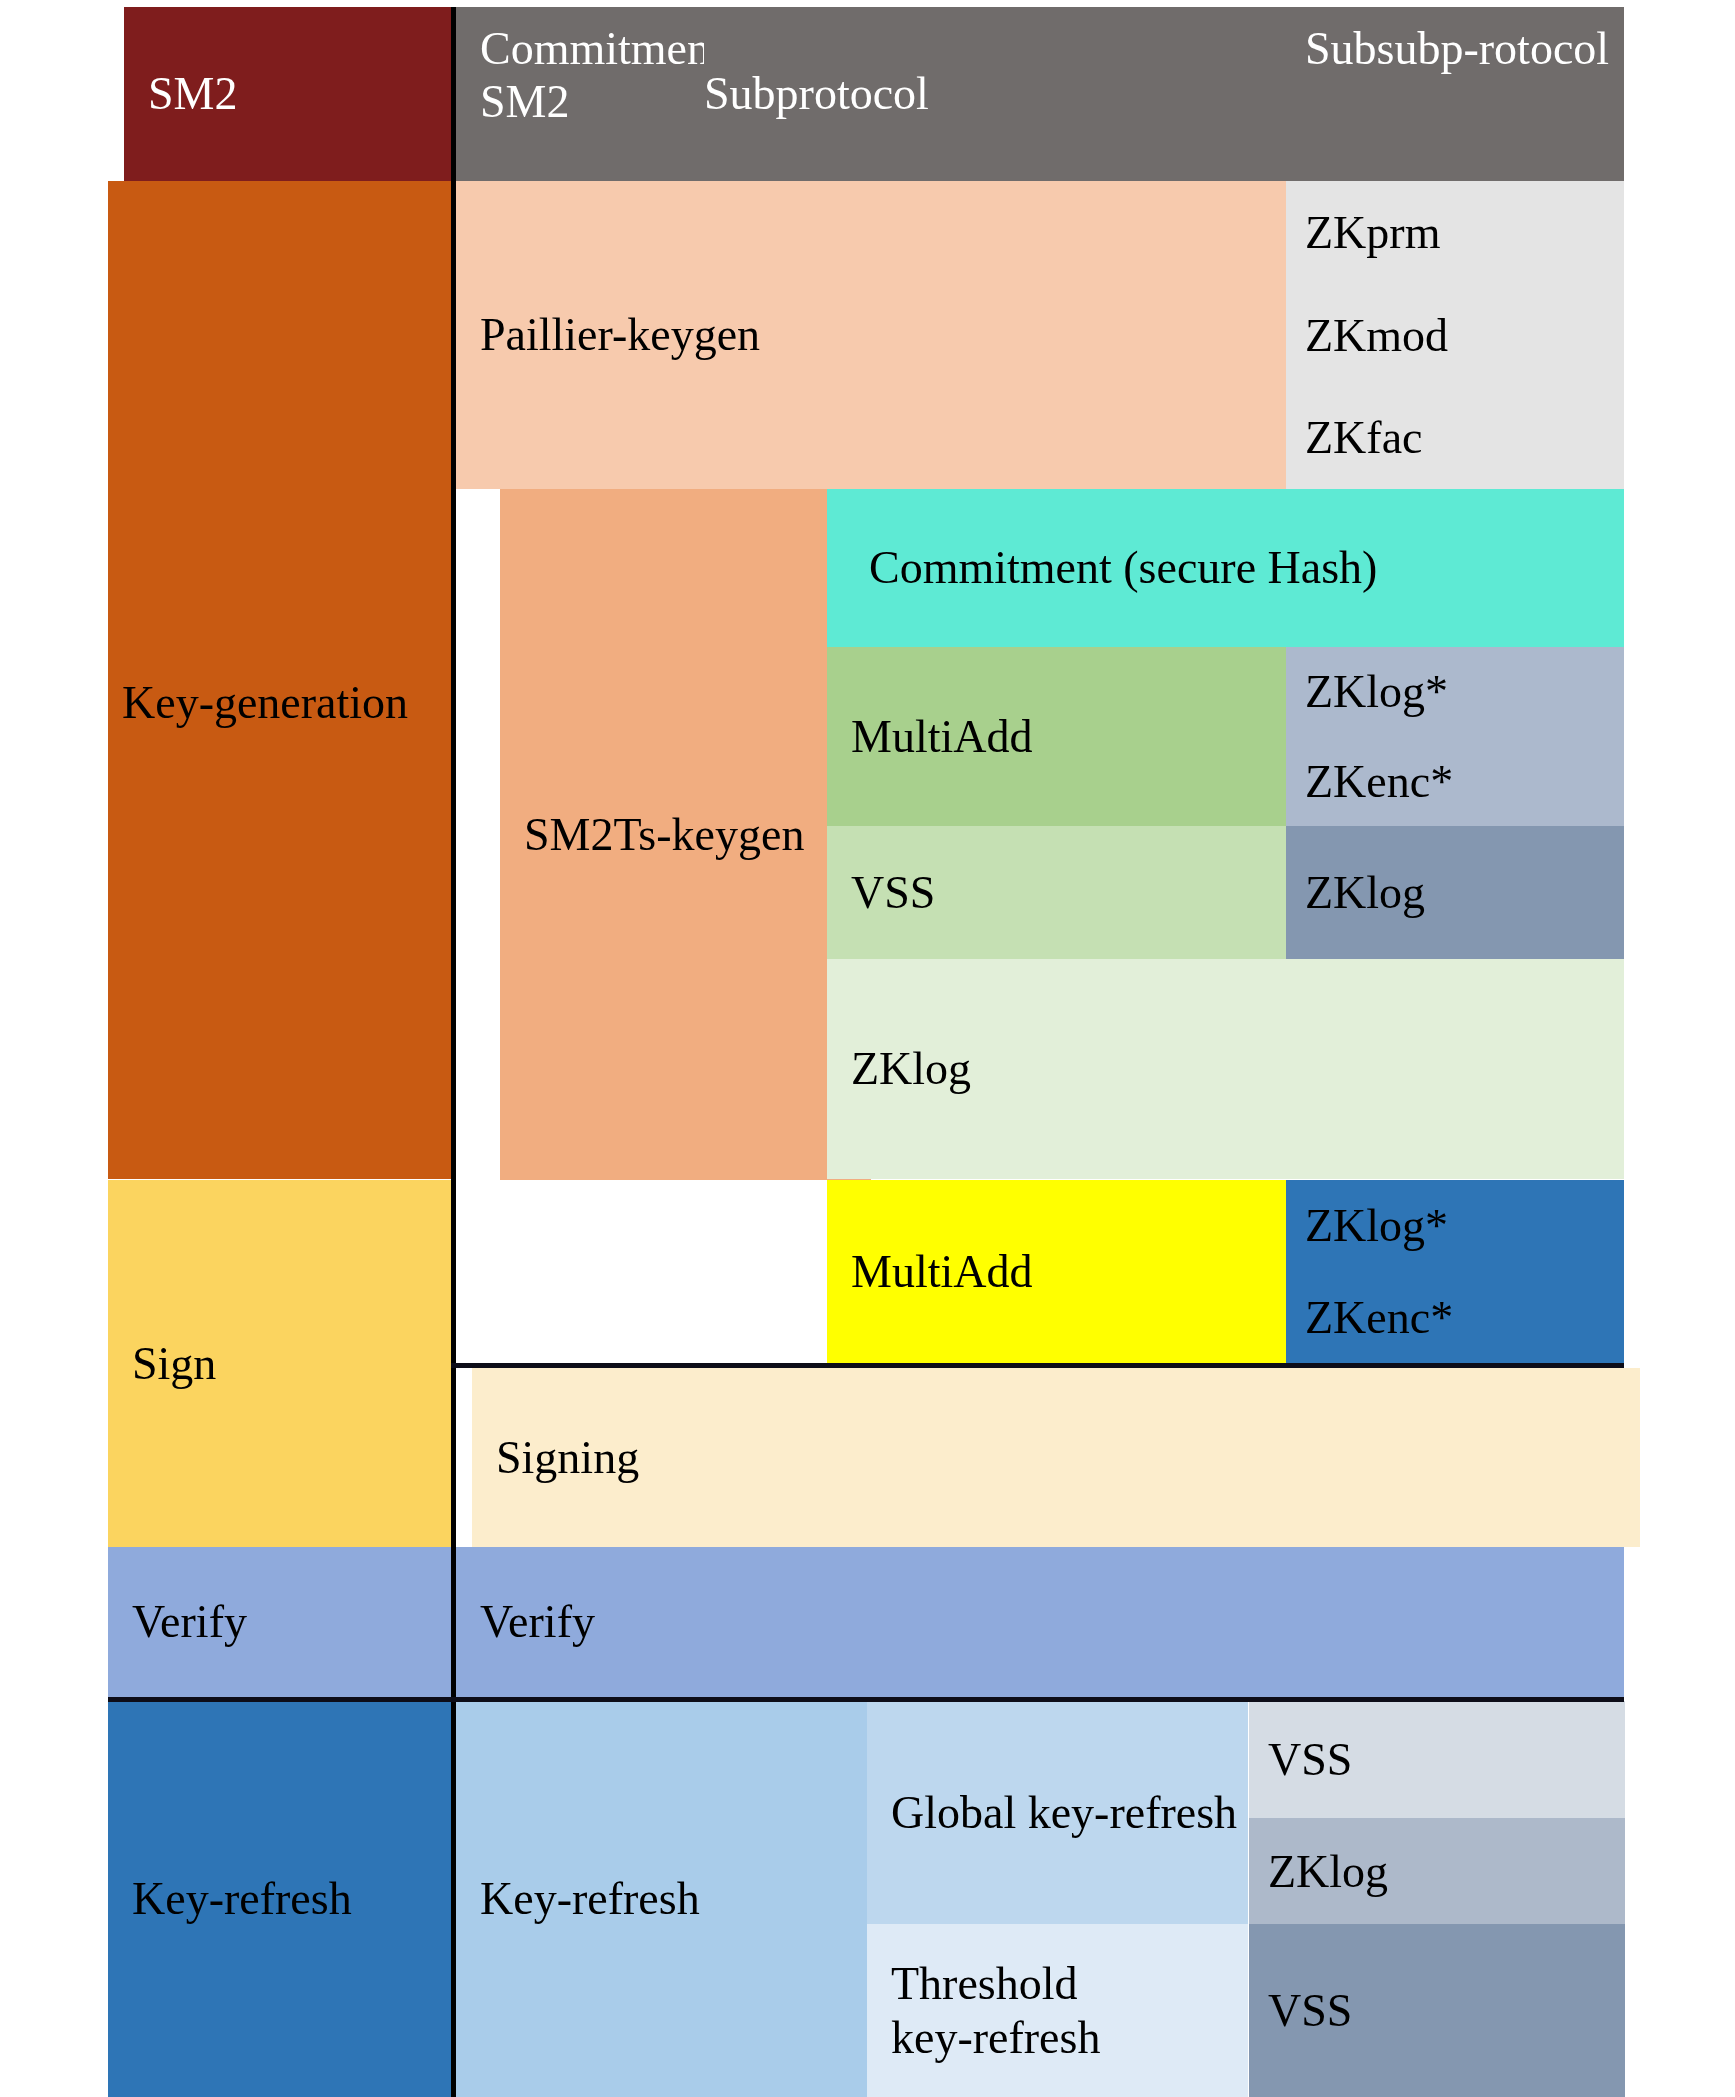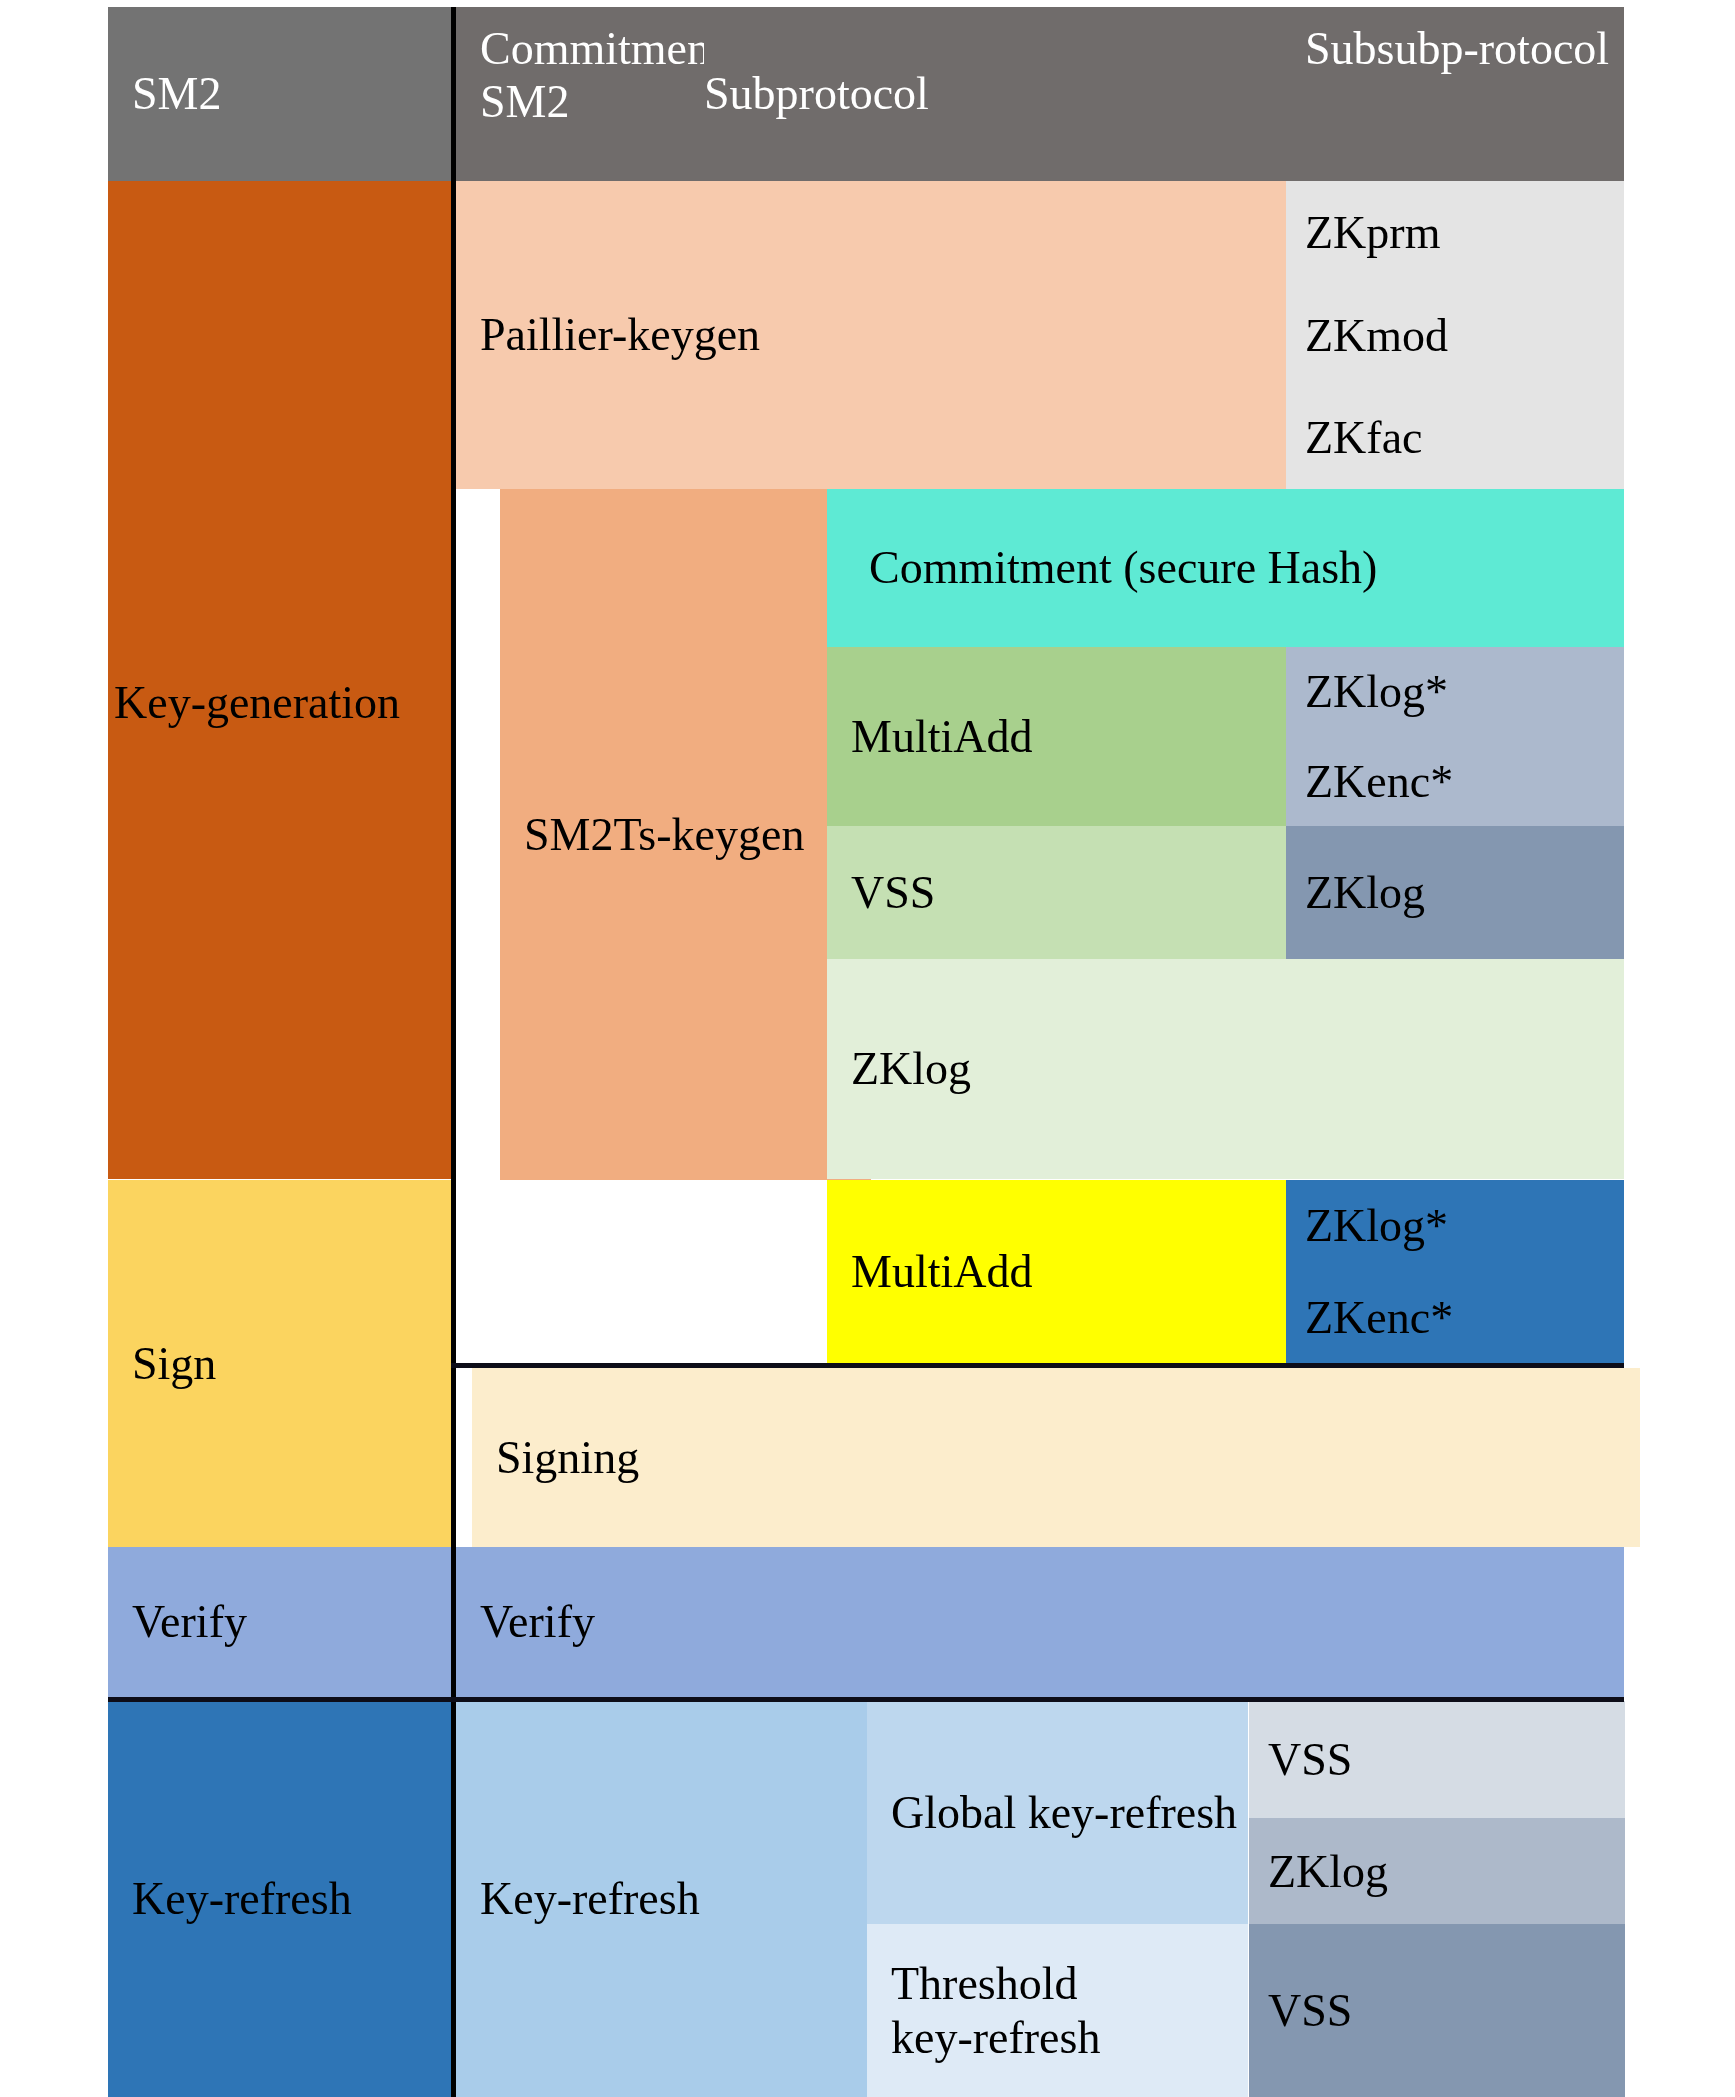--- a/index.html
+++ b/index.html
@@ -49,35 +49,35 @@
     background: #0d0d18;
     height: 4.6px;
   }
   .wrap2 > span { line-height: 1.16; }
 </style>
 </head>
 <body>
 
 <div id="table-root">
 
-  <div class="cell hdr" style="left:0px; top:0px; width:343px; height:174px; background:#737373;">
+  <div class="cell hdr" style="left:16px; top:0px; width:343px; height:174px; background:#7f1d1d;">
     <span>SM2</span>
   </div>
   <div class="cell hdr wrap2" style="left:348px; top:0px; width:248px; height:174px; background:#706C6B;">
     <span style="align-self:flex-start; padding-top:14.7px;">Commitment SM2</span>
   </div>
   <div class="cell hdr wrap2" style="left:1178px; top:0px; width:338px; height:174px; background:#706C6B;">
     <span style="align-self:flex-start; padding-top:14.7px; padding-left:19px;">Subsubp-rotocol</span>
   </div>
   <div class="cell hdr" style="left:596px; top:0px; width:582px; height:174px; background:#706C6B;">
     <span style="padding-left:0px;">Subprotocol</span>
   </div>
 
   <div class="cell" style="left:0px; top:174px; width:343px; height:998px; background:#C85A12;">
-    <span style="padding-left:6px;margin-top:46px;">Key-generation</span>
+    <span style="padding-left:14px;margin-top:46px;">Key-generation</span>
   </div>
 
   <div class="cell" style="left:348px; top:174px; width:830px; height:308px; background:#F7CAAD;">
     <span>Paillier-keygen</span>
   </div>
   <div style="position:absolute; left:1178px; top:174px; width:338px; height:308px; background:#E4E4E4;">
     <div class="cell" style="left:0px; top:0px; width:338px; height:103px;">
       <span style="padding-left:19px;">ZKprm</span>
     </div>
     <div class="cell" style="left:0px; top:103px; width:338px; height:103px;">

